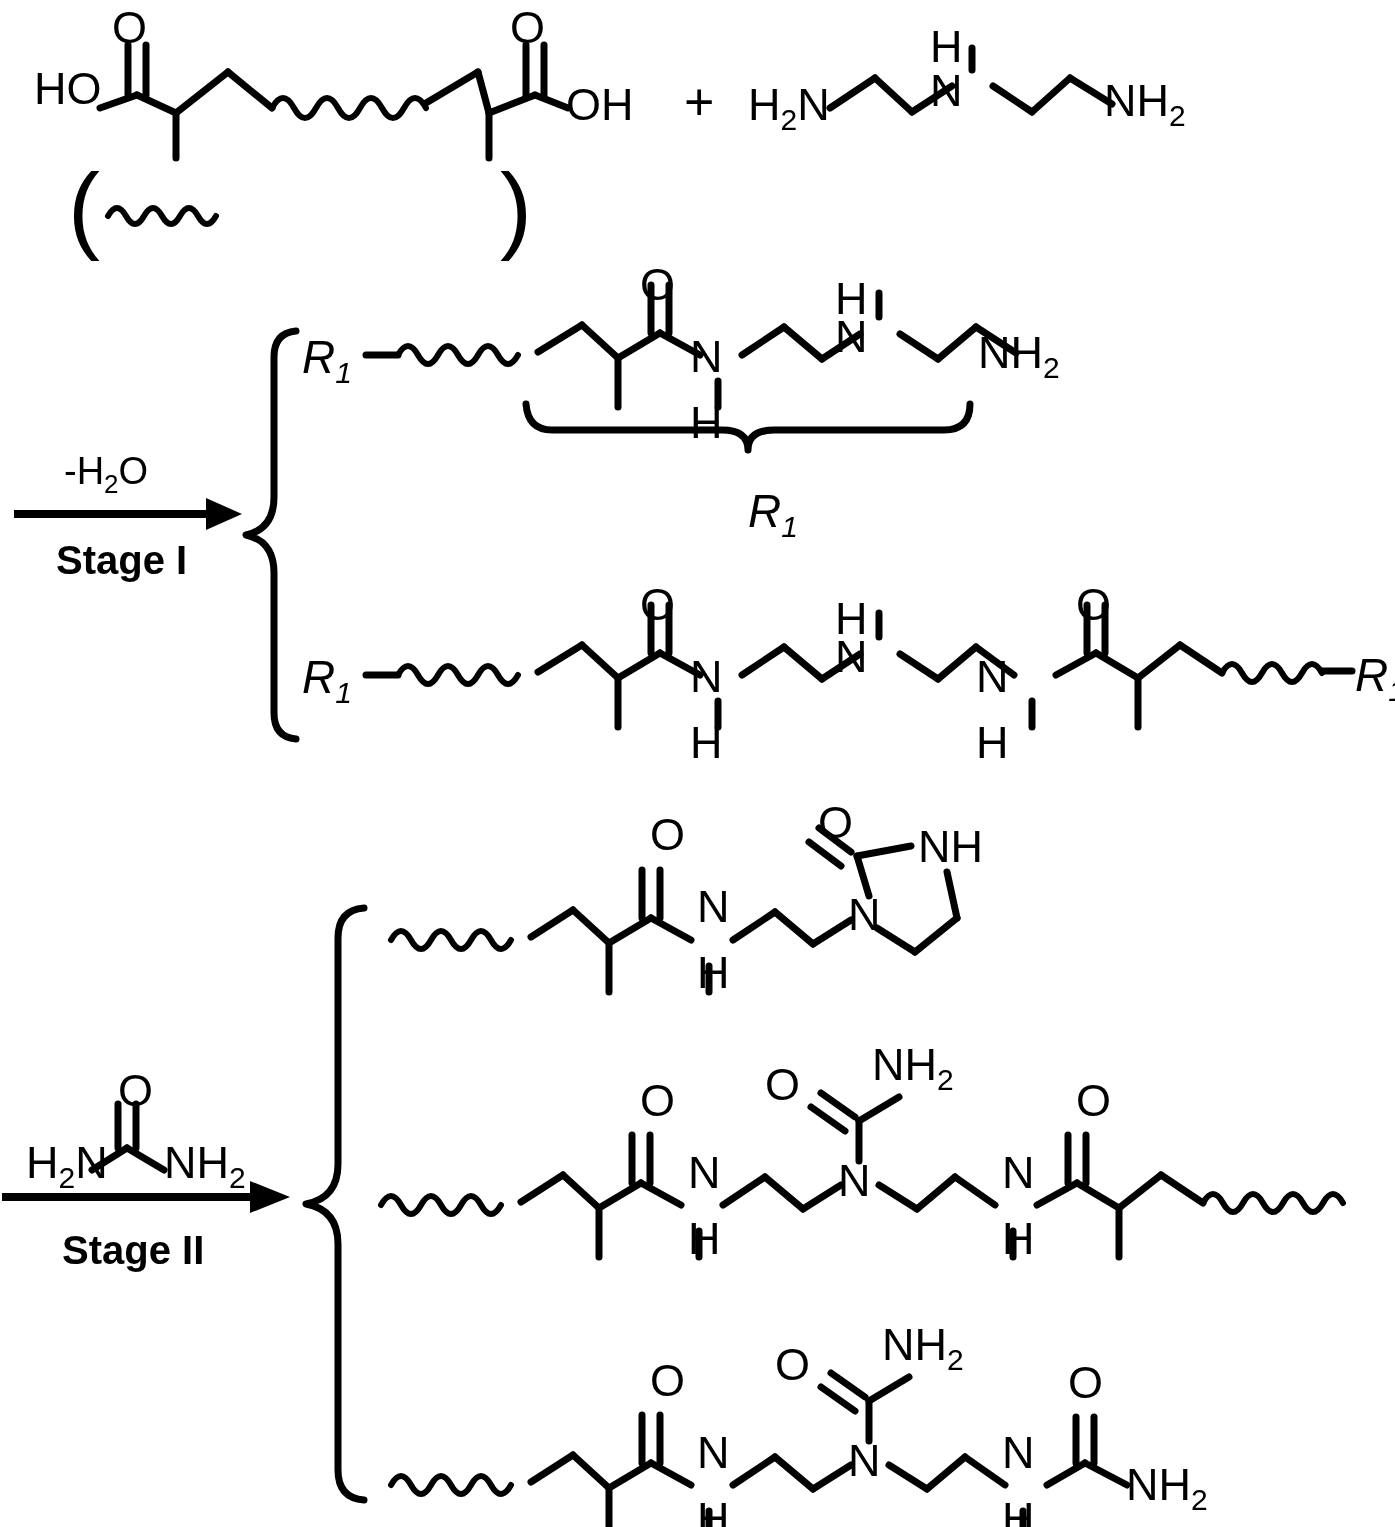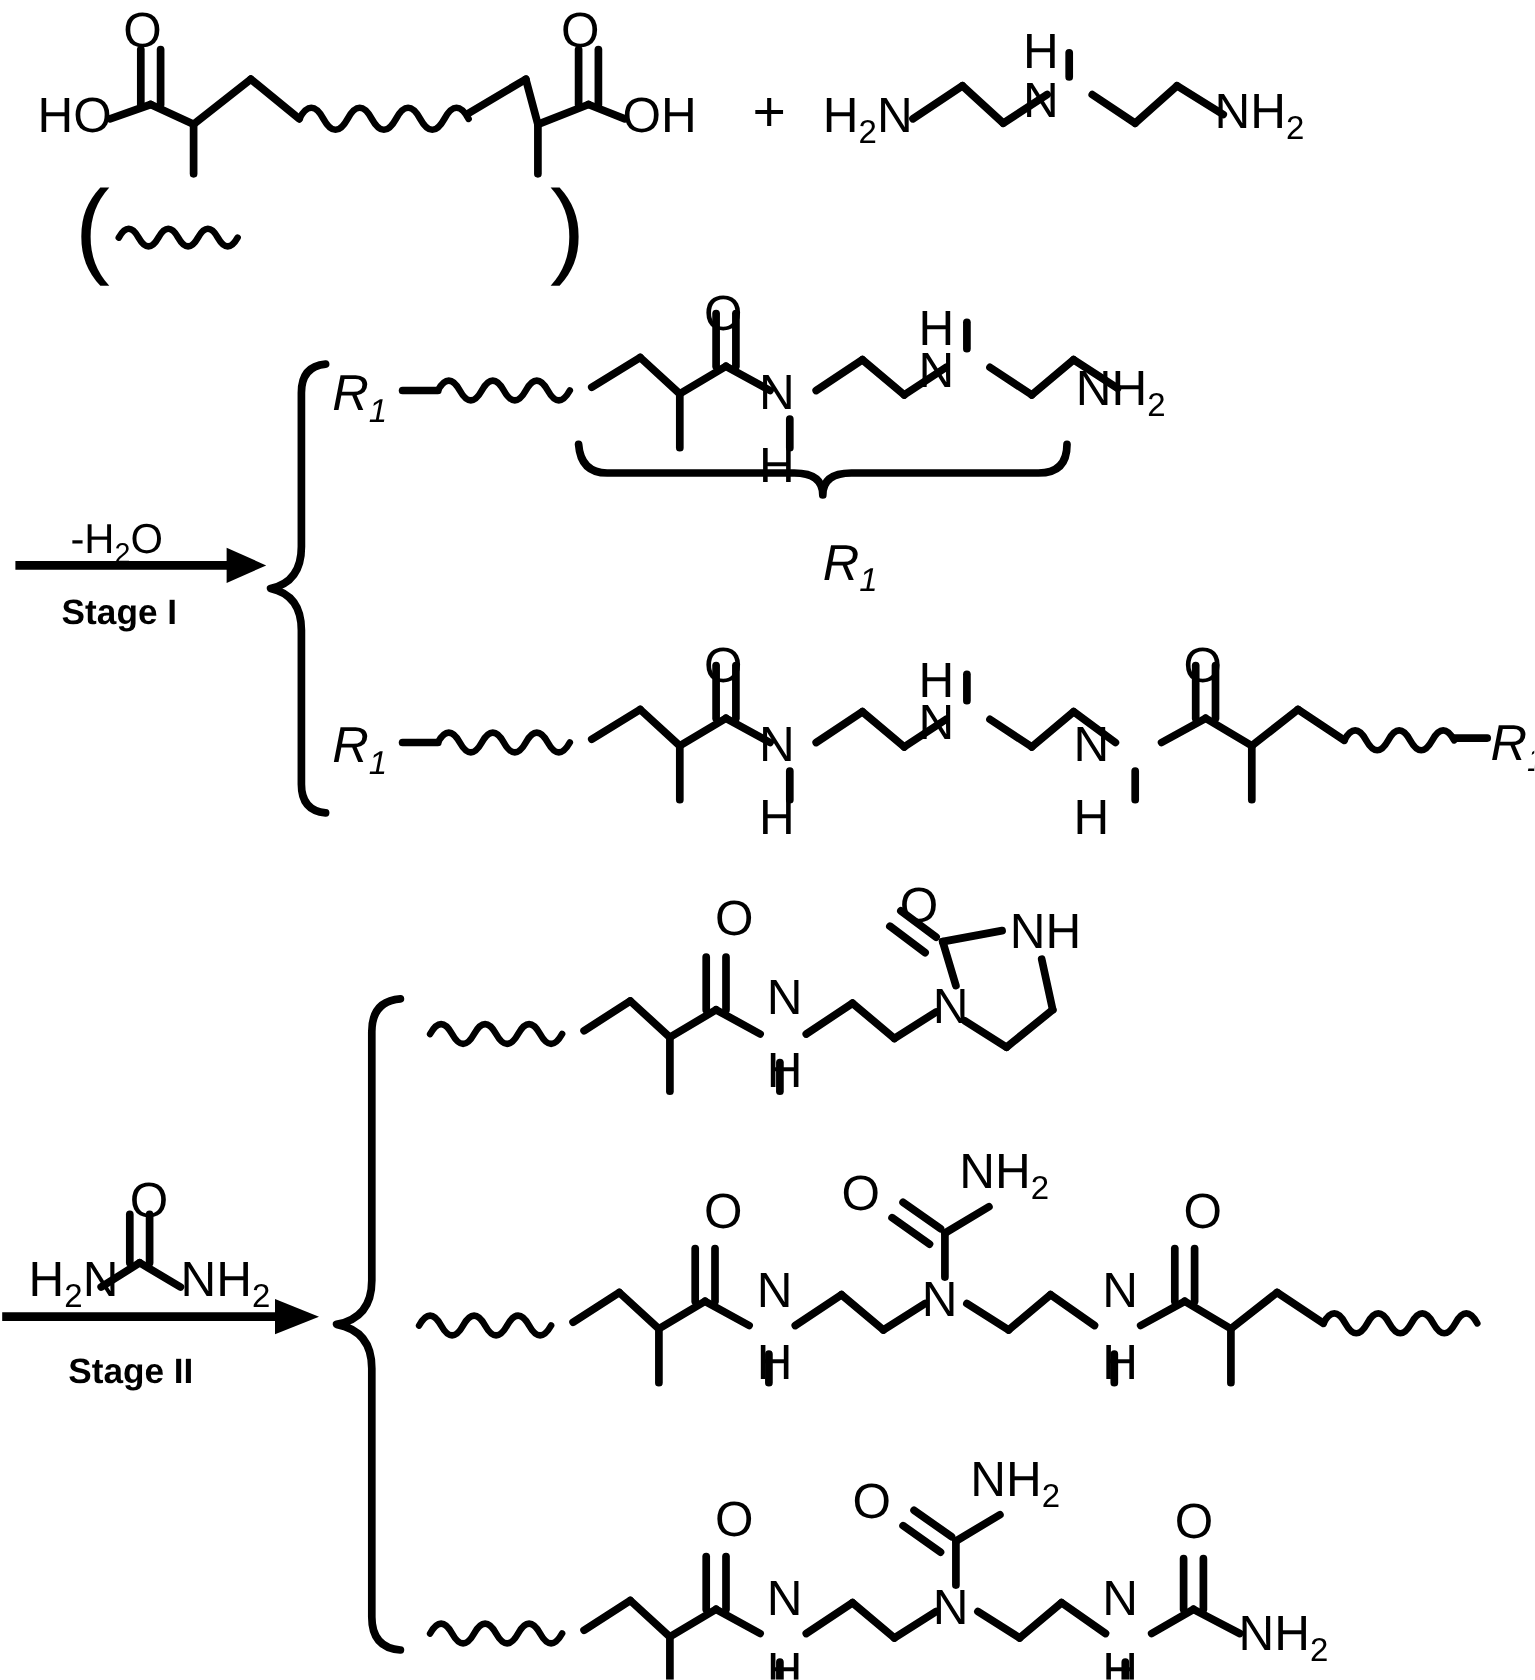--- a/index.html
+++ b/index.html
@@ -1,25 +1,25 @@
 <!DOCTYPE html>
 <html><head>
 <meta charset="utf-8">
 <style>
   html,body{margin:0;padding:0;background:#ffffff;}
   body{font-family:"Liberation Sans", sans-serif;color:#000;}
   #canvas{position:relative;width:1395px;height:1527px;background:#fff;overflow:hidden;}
   svg{display:block;}
   .lbl{position:absolute;white-space:nowrap;font-family:"Liberation Sans", sans-serif;color:#000;}
   .atom{font-size:45px;line-height:1;}
-  .atom-sm{font-size:38px;line-height:1;margin-top:20px;}
+  .atom-sm{font-size:38px;line-height:1;}
   .sub{font-size:30px;vertical-align:sub;}
   .sub-sm{font-size:26px;vertical-align:sub;}
   .bold{font-weight:bold;}
-  .stage{font-size:32px;font-weight:bold;letter-spacing:0px;}
+  .stage{font-size:40px;font-weight:bold;letter-spacing:0px;}
   .plus{font-size:52px;}
   .paren{font-size:96px;font-weight:300;line-height:1;}
   .rlab{font-size:46px;font-style:italic;}
 </style>
 </head>
 <body>
 
 <div id="canvas">
 
   <svg width="1395" height="260" style="position:absolute;left:0;top:0;">
@@ -47,21 +47,21 @@
       <line x1="489" y1="113" x2="489" y2="158"></line>
       <line x1="489" y1="113" x2="535" y2="95"></line>
 
       <line x1="526" y1="95" x2="526" y2="45"></line>
       <line x1="544" y1="95" x2="544" y2="45"></line>
 
       <line x1="535" y1="95" x2="568" y2="108"></line>
     </g>
   </svg>
 
-  <span class="lbl atom" style="left:34px;top:82px;"><span>HO</span></span>
+  <span class="lbl atom" style="left:34px;top:66px;"><span>HO</span></span>
   <span class="lbl atom" style="left:112px;top:5px;"><span>O</span></span>
   <span class="lbl atom" style="left:510px;top:5px;"><span>O</span></span>
   <span class="lbl atom" style="left:566px;top:82px;"><span>OH</span></span>
 
   <span class="lbl plus" style="left:684px;top:72px;"><span>+</span></span>
 
   <svg width="460" height="200" style="position:absolute;left:740px;top:0;">
     <g stroke="#000" stroke-width="7" fill="none" stroke-linecap="round" stroke-linejoin="round">
 
       <line x1="90" y1="108" x2="135" y2="78"></line>

